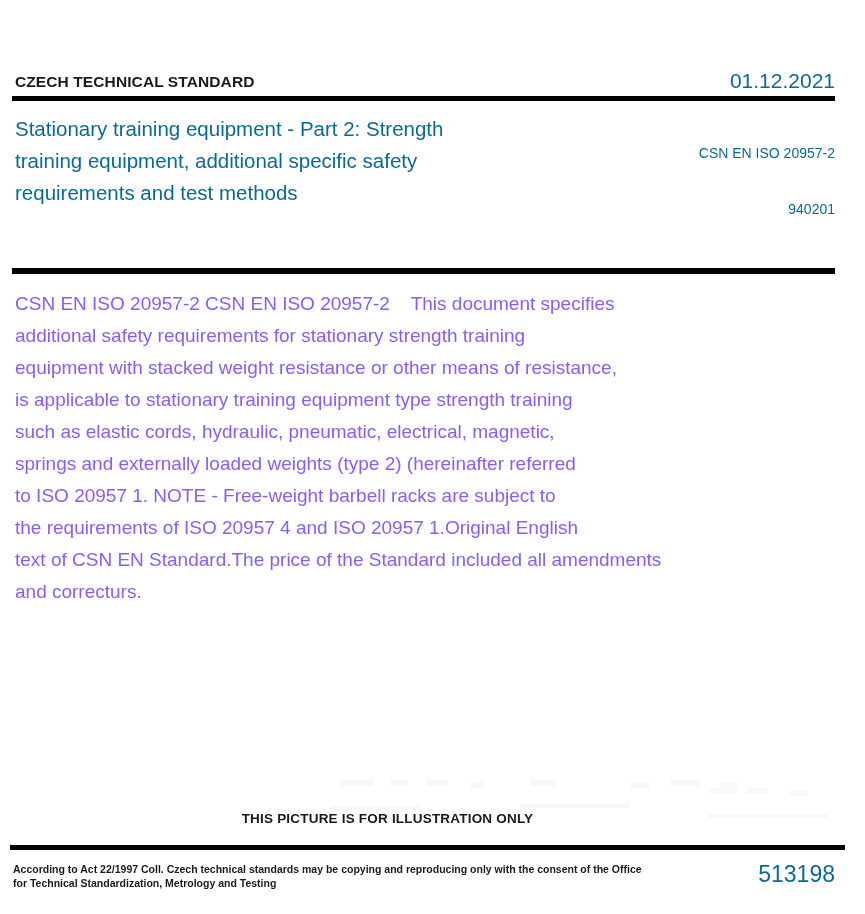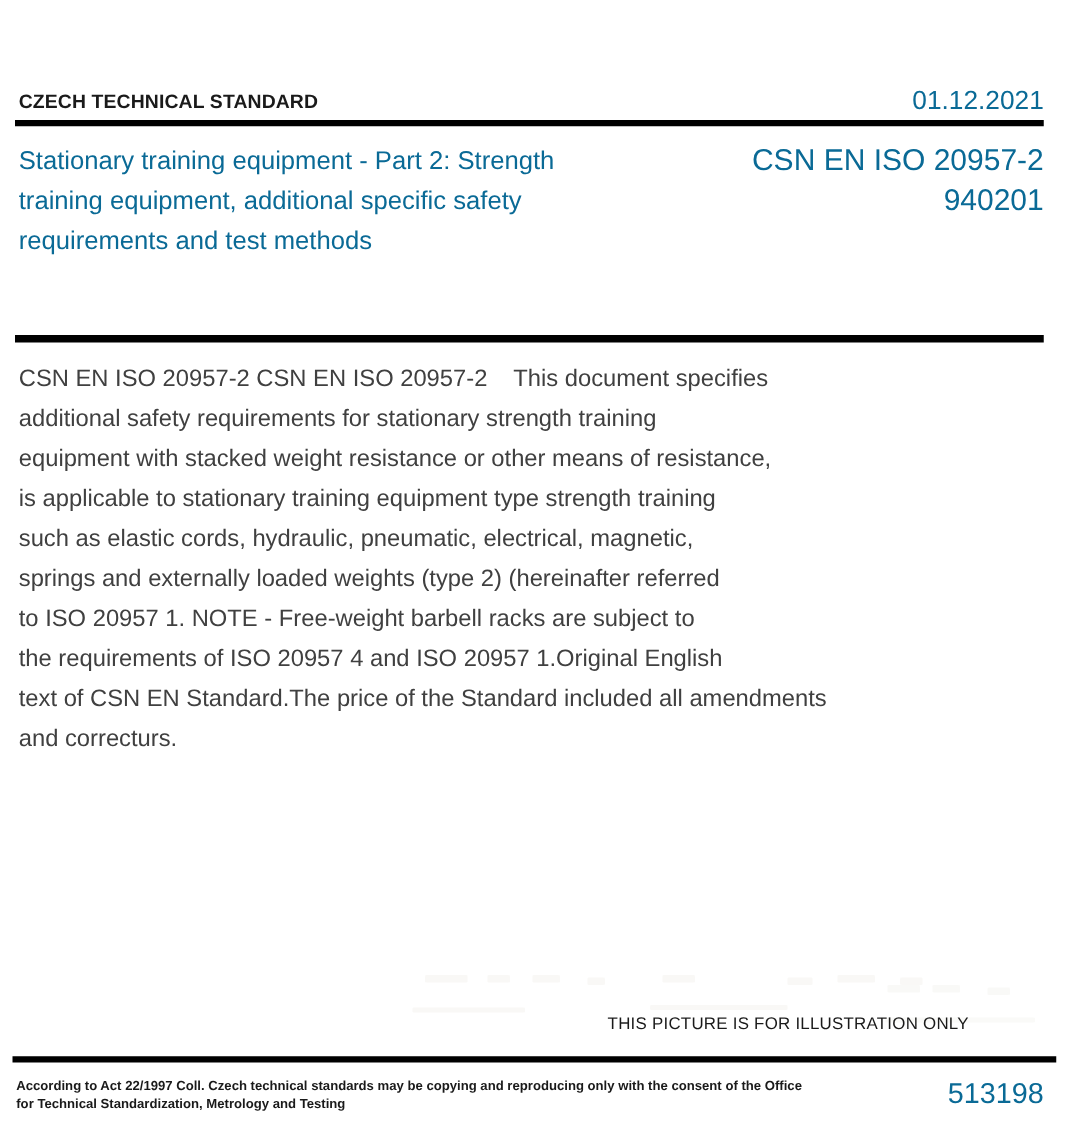--- a/index.html
+++ b/index.html
@@ -75,24 +75,25 @@
   }
 
   .ref-block {
     position: absolute;
     right: 30px;
     top: 113px;
     text-align: right;
     width: 420px;
   }
   .ref-line {
-    font-size: 24px;
+    font-size: 14px;
     line-height: 32px;
     color: #0a6a96;
     white-space: nowrap;
+    margin-top: 24px;
   }
 
   .rule-thick {
     position: absolute;
     left: 12px;
     top: 268px;
     width: 823px;
     height: 6px;
     background: #000000;
   }
@@ -100,21 +101,21 @@
   
   .abstract {
     position: absolute;
     left: 15px;
     top: 288px;
     width: 800px;
   }
   .abstract-line {
     font-size: 19px;
     line-height: 32px;
-    color: #404040;
+    color: #8b5cf6;
     white-space: pre;
   }
 
   
   .watermark {
     position: absolute;
     left: 330px;
     top: 762px;
     width: 420px;
     height: 60px;
@@ -152,25 +153,25 @@
   .watermark-right .wr-b { left: 46px; top: 4px;  width: 22px; }
   .watermark-right .wr-c { left: 90px; top: 6px;  width: 18px; }
   .watermark-right .wr-d { left: 8px;  top: 30px; width: 120px; height: 4px; }
 
   
   .illus-notice {
     position: absolute;
     left: 0;
     top: 811px;
     width: 865px;
-    text-align: right;
+    text-align: center;
     padding-right: 90px;
     box-sizing: border-box;
     font-size: 13.5px;
-    font-weight: normal;
+    font-weight: bold;
     color: #1a1a1a;
     letter-spacing: 0.2px;
   }
 
   
   .rule-footer {
     position: absolute;
     left: 10px;
     top: 845px;
     width: 835px;

